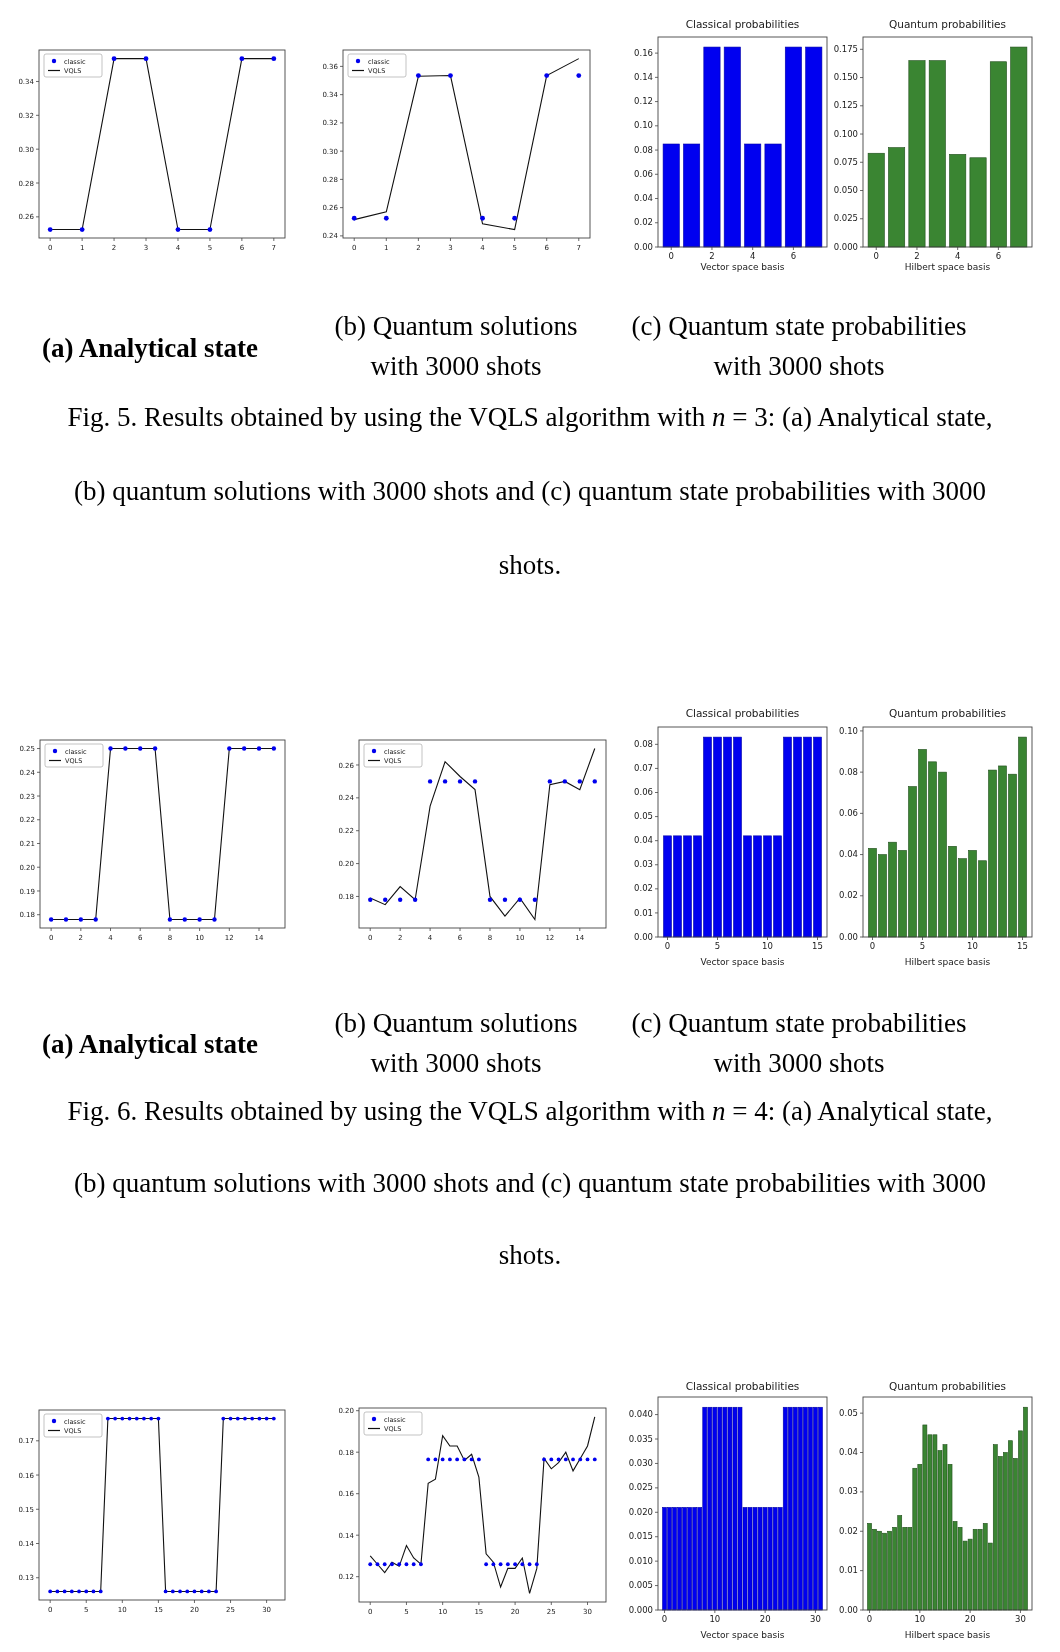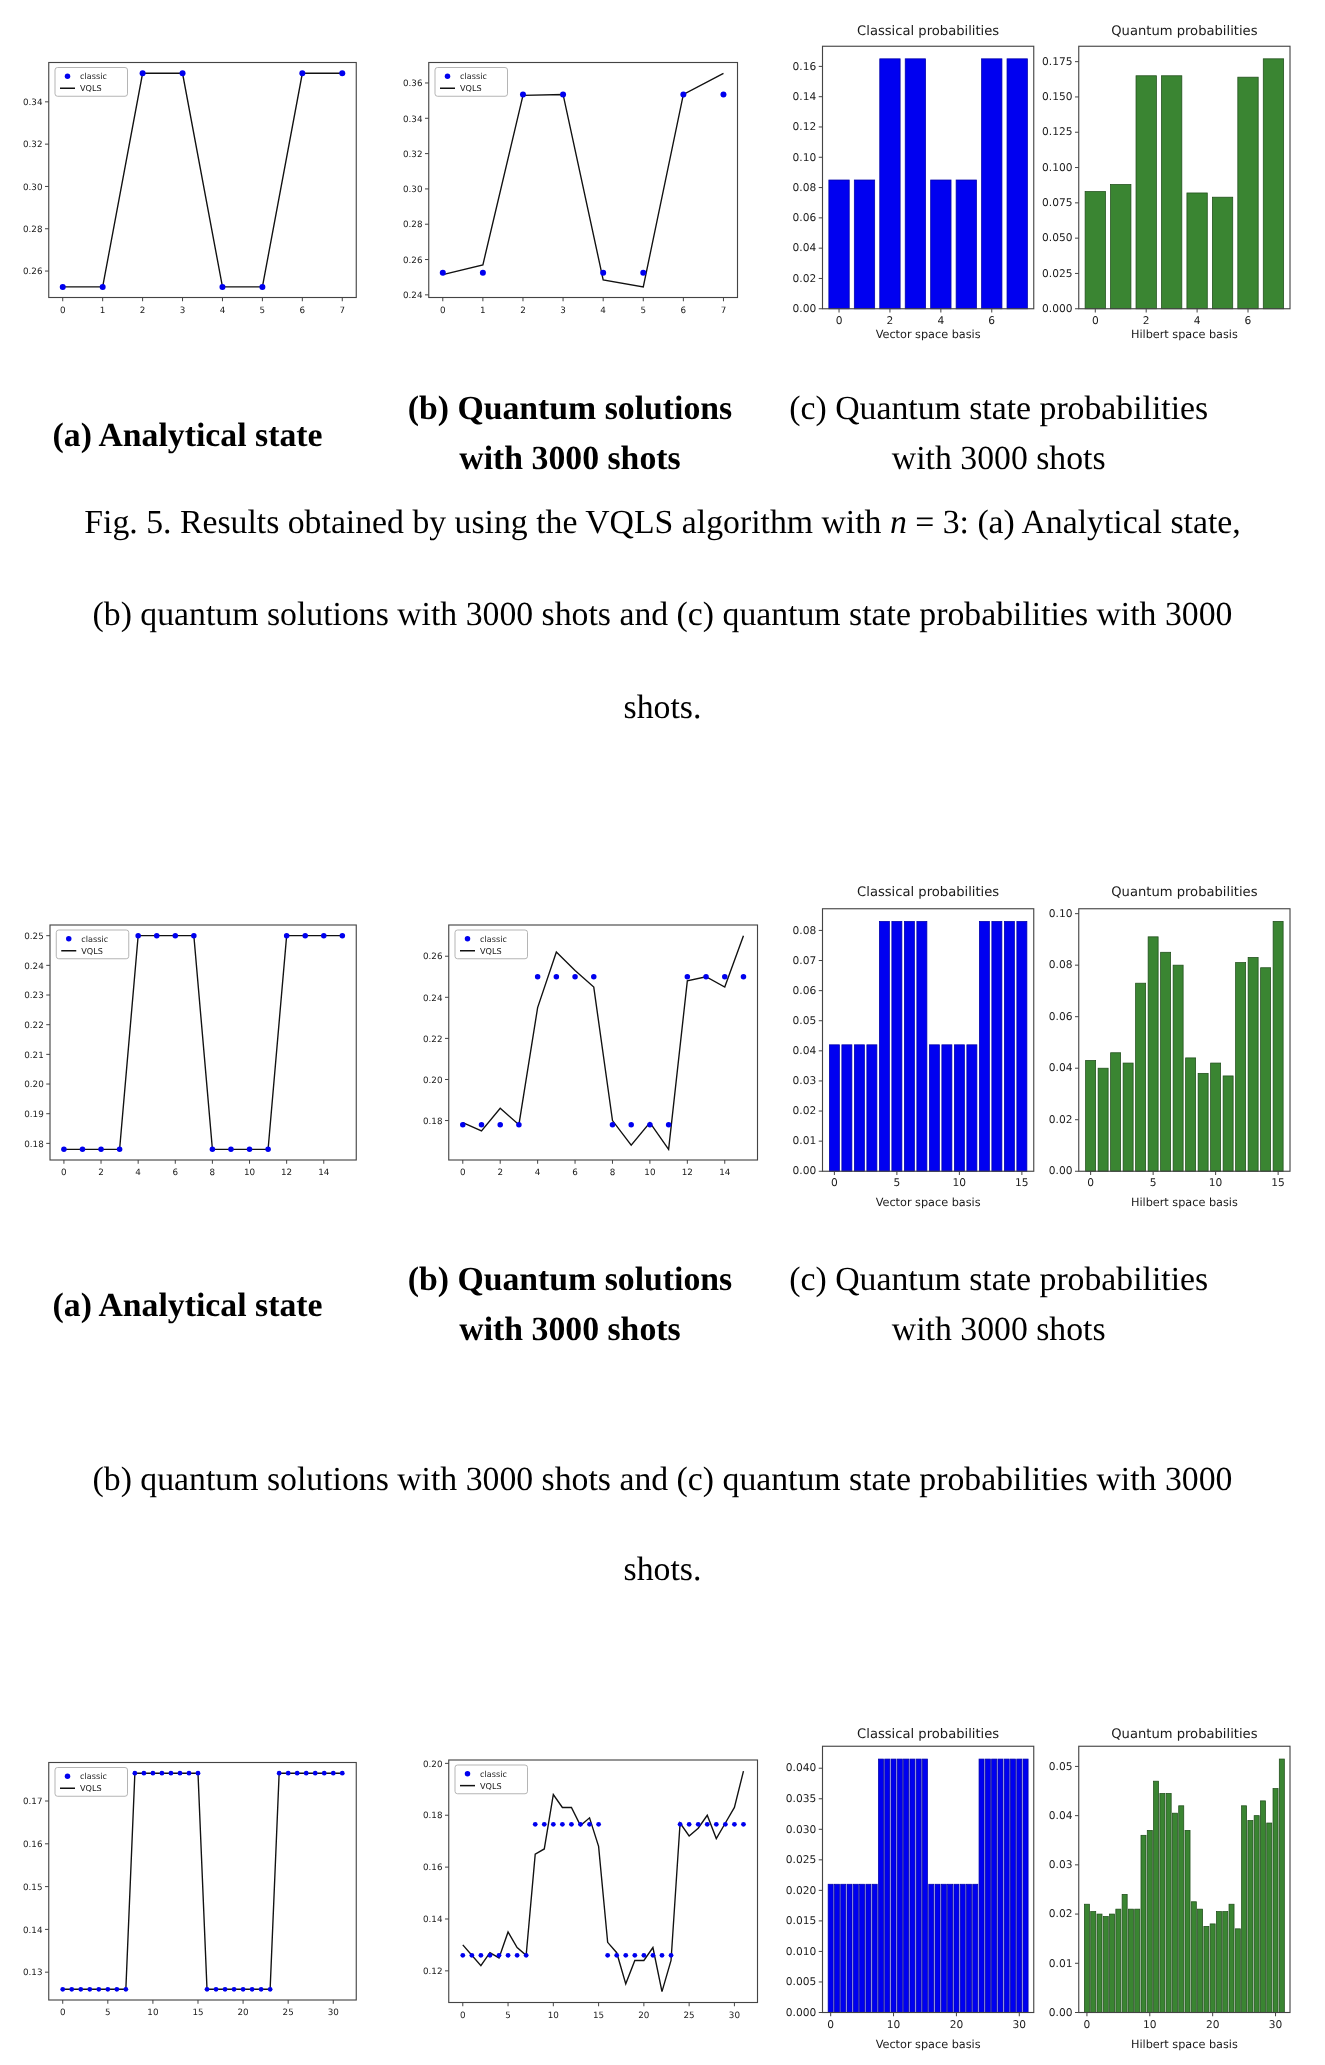--- a/index.html
+++ b/index.html
@@ -2,21 +2,21 @@
 <html><head>
 <meta charset="utf-8">
 <style>
   html,body{margin:0;padding:0;background:#ffffff;}
   .page{position:relative;width:1060px;height:1652px;background:#ffffff;overflow:hidden;
         font-family:"Liberation Serif",serif;color:#000;}
   svg.chart{position:absolute;background:transparent;}
   .subcap-row{position:absolute;left:0;width:1060px;}
   .subcap-col{position:absolute;text-align:center;font-size:27px;line-height:40px;}
   .col-a{left:0;width:300px;font-weight:bold;}
-  .col-b{left:300px;width:312px;font-weight:bold;}
+  .col-b{left:300px;width:312px;}
   .col-c{left:576px;width:446px;text-align:center;}
   .cap-line{position:absolute;left:0;width:1060px;text-align:center;font-size:27px;white-space:nowrap;}
   .cap-line i{font-style:italic;}
 </style>
 </head>
 <body>
 
 <div class="page">
 
   <svg class="chart" style="left:2px;top:8px" width="292" height="262" viewBox="0 0 292 262">
@@ -410,20 +410,23 @@
     <div class="subcap-col col-b">
       <div>(b) Quantum solutions</div>
       <div>with 3000 shots</div>
     </div>
     <div class="subcap-col col-c">
       <div>(c) Quantum state probabilities</div>
       <div>with 3000 shots</div>
     </div>
   </div>
 
+  <div class="cap-line" style="top:1096px">
+    <span>Fig. 6. Results obtained by using the VQLS algorithm with </span><i>n</i><span> = 4: (a) Analytical state,</span>
+  </div>
   <div class="cap-line" style="top:1168px">(b) quantum solutions with 3000 shots and (c) quantum state probabilities with 3000</div>
   <div class="cap-line" style="top:1240px">shots.</div>
 
   <svg class="chart" style="left:2px;top:1380px" width="292" height="272" viewBox="0 0 292 272">
       <rect x="37" y="30" width="246" height="190" fill="none" stroke="#444444" stroke-width="0.9"></rect>
       <line x1="34" y1="197.74774774774772" x2="37" y2="197.74774774774772" stroke="#444444" stroke-width="0.8"></line>
       <text x="32" y="200.34774774774772" font-size="7" text-anchor="end" fill="#1a1a1a" font-family="&quot;DejaVu Sans&quot;, sans-serif">0.13</text>
       <line x1="34" y1="163.51351351351346" x2="37" y2="163.51351351351346" stroke="#444444" stroke-width="0.8"></line>
       <text x="32" y="166.11351351351345" font-size="7" text-anchor="end" fill="#1a1a1a" font-family="&quot;DejaVu Sans&quot;, sans-serif">0.14</text>
       <line x1="34" y1="129.2792792792793" x2="37" y2="129.2792792792793" stroke="#444444" stroke-width="0.8"></line>

